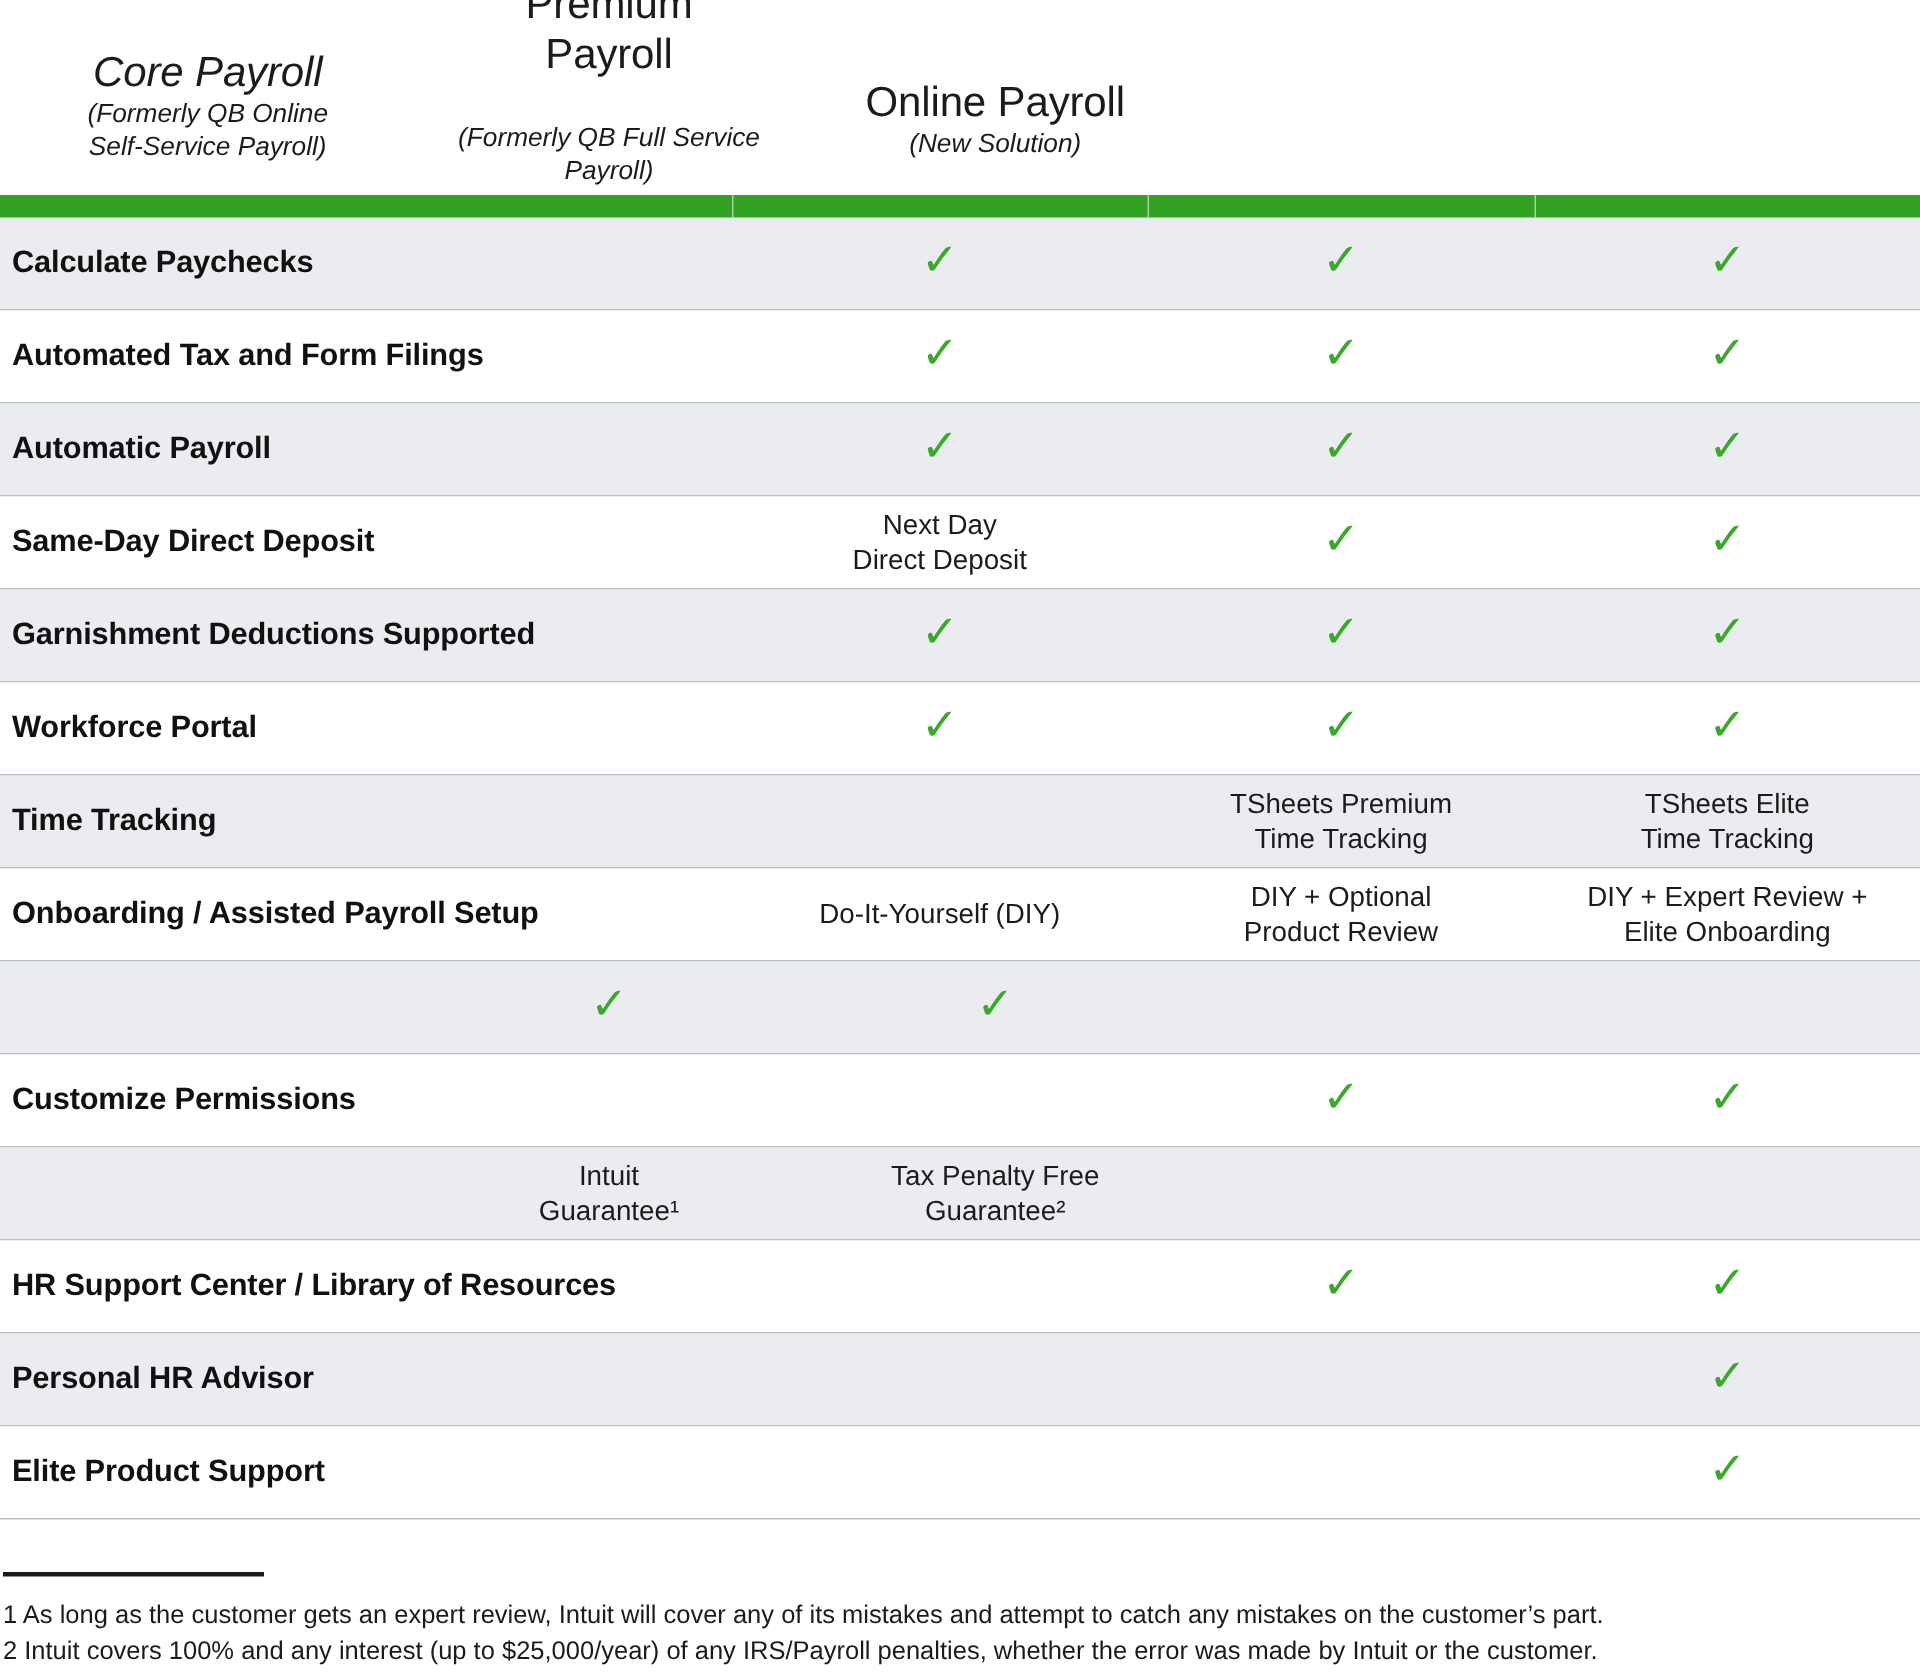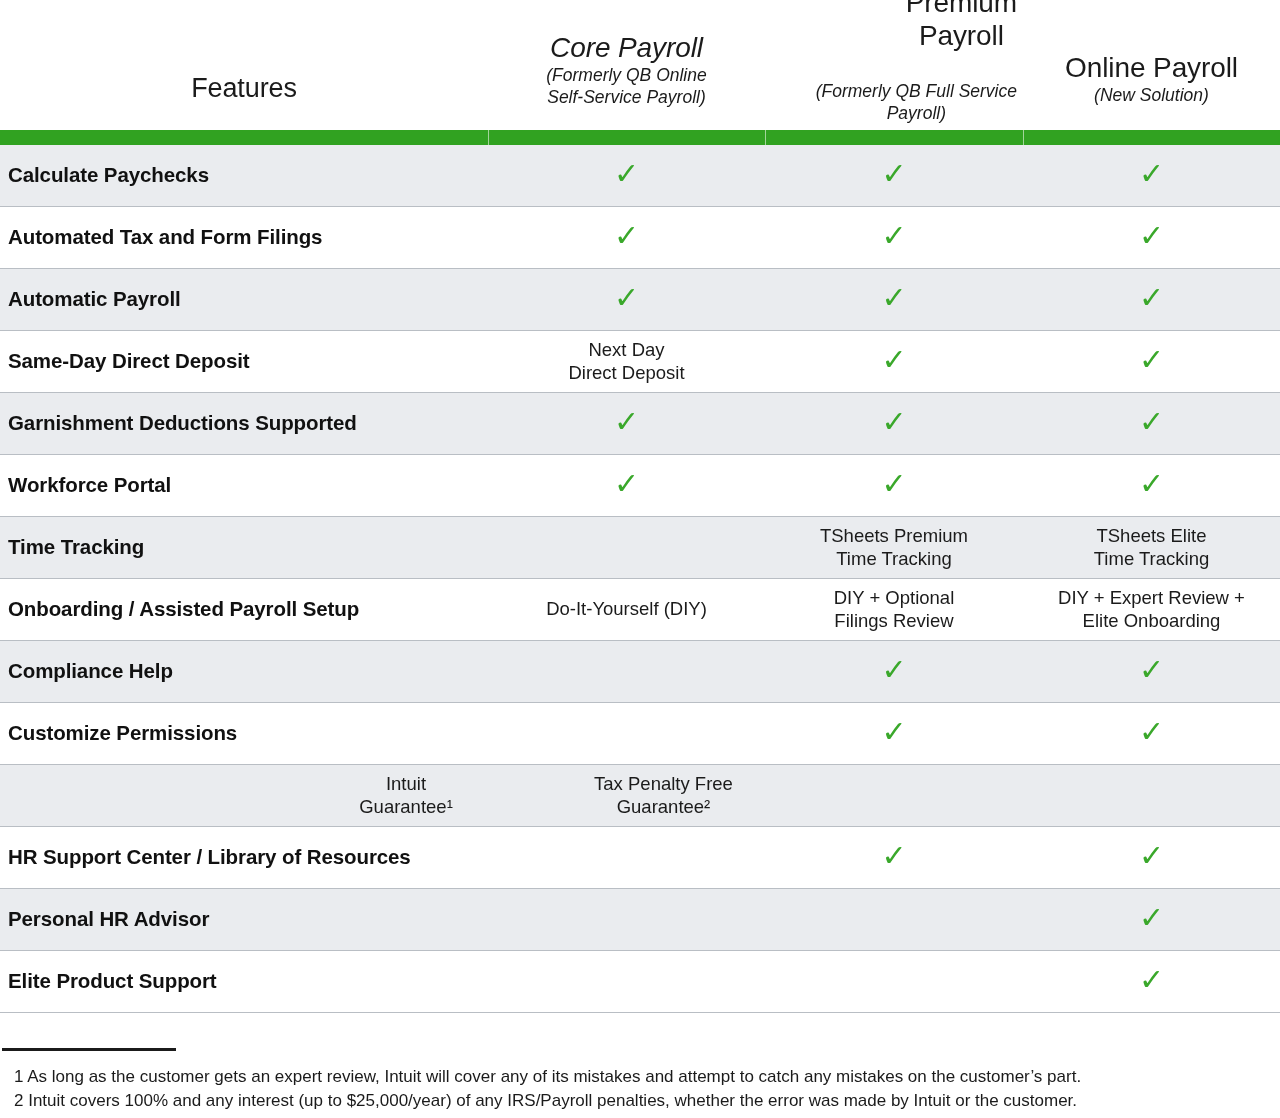--- a/index.html
+++ b/index.html
@@ -32,21 +32,21 @@
     text-align: center;
     padding: 0 6px 4px 6px;
     display: flex;
     flex-direction: column;
     justify-content: flex-end;
     align-items: center;
     height: 130px;
   }
   .hdr-features { width: 488px; }
   .hdr-core     { width: 277px; }
-  .hdr-premium  { width: 258px; align-items: flex-end; }
+  .hdr-premium  { width: 258px; }
   .hdr-elite    { width: 257px; }
 
   .hdr-title {
     font-size: 28px;
     font-weight: 400;
     line-height: 1.18;
     letter-spacing: -0.1px;
     color: #1b1b1b;
     white-space: pre-line;
   }
@@ -143,32 +143,29 @@
     width: 174px;
     height: 3px;
     background: #1b1b1b;
     margin: 0 0 14px 2px;
   }
   .fn-line {
     font-size: 17px;
     line-height: 1.42;
     color: #1b1b1b;
     white-space: nowrap;
-    padding-left: 14px;
+    padding-left: 2px;
   }
 </style>
 </head>
 <body>
 
 <div class="page">
 
   <div class="table-header">
-    <div class="hdr-cell hdr-features">
-      <div class="hdr-title">Features</div>
-    </div>
     <div class="hdr-cell hdr-core">
       <div class="hdr-title">Core Payroll</div>
       <div class="hdr-sub">(Formerly QB Online
 Self-Service Payroll)</div>
     </div>
     <div class="hdr-cell hdr-premium">
       <div class="hdr-title">Premium
 Payroll</div>
       <div class="hdr-sub">(Formerly QB Full Service
 Payroll)</div>
@@ -228,26 +225,25 @@
         <div class="cell c-core"></div>
         <div class="cell c-premium">TSheets Premium
 Time Tracking</div>
         <div class="cell c-elite">TSheets Elite
 Time Tracking</div>
       </div>
       <div class="row plain">
         <div class="cell c-feature">Onboarding / Assisted Payroll Setup</div>
         <div class="cell c-core">Do-It-Yourself (DIY)</div>
         <div class="cell c-premium">DIY + Optional
-Filings Review</div>
+Product Review</div>
         <div class="cell c-elite">DIY + Expert Review +
 Elite Onboarding</div>
       </div>
       <div class="row shaded">
-        <div class="cell c-feature">Compliance Help</div>
         <div class="cell c-core"></div>
         <div class="cell c-premium"><span class="check">✓</span></div>
         <div class="cell c-elite"><span class="check">✓</span></div>
       </div>
       <div class="row plain">
         <div class="cell c-feature">Customize Permissions</div>
         <div class="cell c-core"></div>
         <div class="cell c-premium"><span class="check">✓</span></div>
         <div class="cell c-elite"><span class="check">✓</span></div>
       </div>

